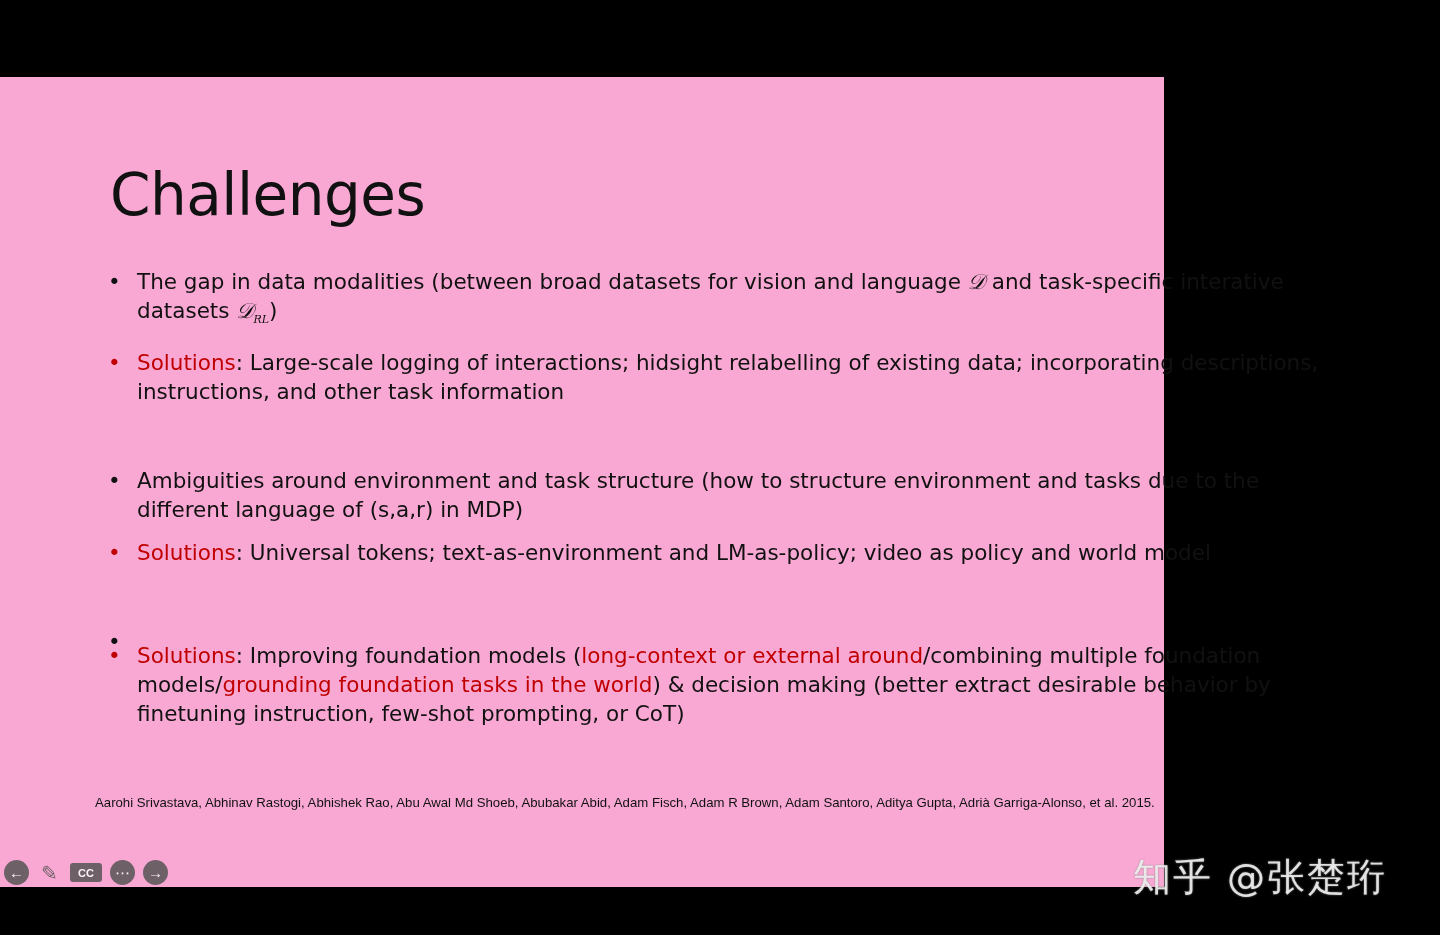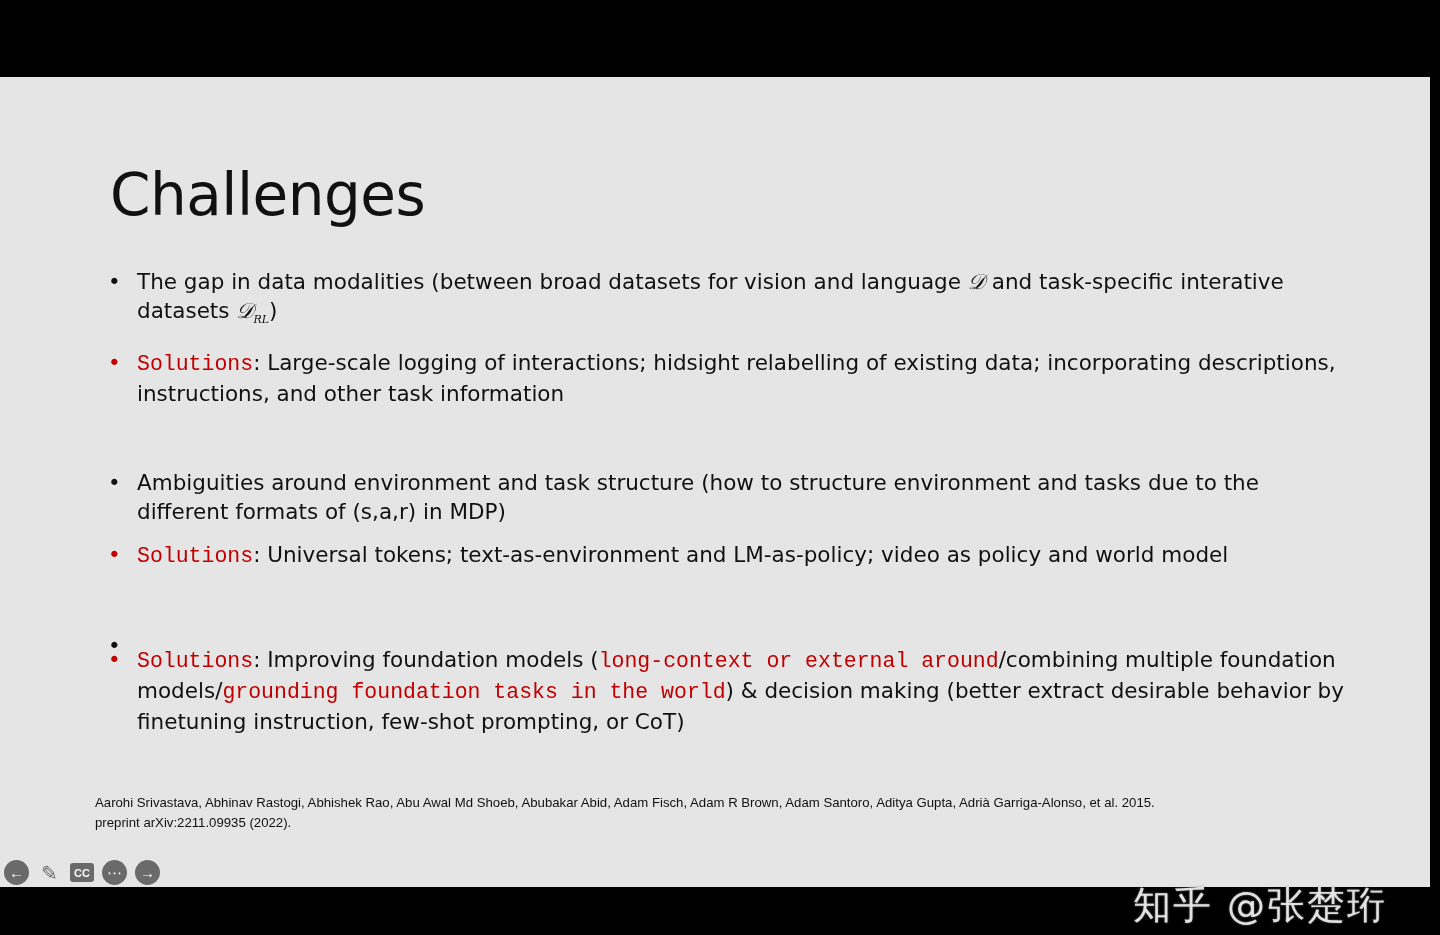--- a/index.html
+++ b/index.html
@@ -1,71 +1,70 @@
 <!DOCTYPE html>
 <html><head>
 <meta charset="utf-8">
 <style>
   html, body { margin:0; padding:0; }
   body { width:1440px; height:935px; background:#000; position:relative; overflow:hidden;
          font-family:"Liberation Sans", sans-serif; }
-  .slide { position:absolute; left:0; top:77px; width:1430px; height:810px; background:#e5e5e5; }
+  .slide { position:absolute; left:0; top:77px; width:1164px; height:810px; background:#f9a8d4; }
   .title { position:absolute; left:110px; top:84px; font-size:58px; color:#111; font-family:"DejaVu Sans", sans-serif; font-weight:normal; letter-spacing:-0.5px; }
   .bullets { position:absolute; left:108px; top:190px; width:1240px; font-family:"DejaVu Sans", sans-serif; font-size:21.5px; color:#111; line-height:29px; }
   .bullet { position:relative; padding-left:29px; margin-bottom:14px; }
   .bullet .dot { position:absolute; left:0; top:0; }
   .bullet.sol .dot { color:#c00000; }
   .gap { height:46px; }
-  .red { color:#c00000;font-family:Liberation Mono, monospace; }
+  .red { color:#c00000; }
   .math { font-family:"DejaVu Serif", serif; font-style:italic; }
   .math sub { font-size:11px; }
   .refs { position:absolute; left:95px; top:716px; width:1240px; font-size:13.2px; color:#111; line-height:19.8px; }
   .controls { position:absolute; left:4px; top:860px; display:flex; gap:8px; align-items:center; }
   .ctl { width:25px; height:25px; border-radius:50%; background:#555; color:#fff; display:flex; align-items:center; justify-content:center; font-size:15px; opacity:0.85; }
-  .ctl.sq { border-radius:3px; width:24px; height:19px; font-size:11px; font-weight:bold; }
+  .ctl.sq { border-radius:3px; width:32px; height:19px; font-size:11px; font-weight:bold; }
   .ctl.pen { background:transparent; color:#555; font-size:20px; }
-  .watermark { position:absolute; left:1133px; top:852px; font-size:38px; color:rgba(255,255,255,0.8); font-family:"DejaVu Sans", sans-serif; letter-spacing:2px; text-shadow:0 0 2px #888;margin-top:28px; }
+  .watermark { position:absolute; left:1133px; top:852px; font-size:38px; color:rgba(255,255,255,0.8); font-family:"DejaVu Sans", sans-serif; letter-spacing:2px; text-shadow:0 0 2px #888; }
 </style>
 </head>
 <body>
 
 <div class="slide">
   <div class="title">Challenges</div>
 
   <div class="bullets">
     <div class="bullet">
       <span class="dot">•</span>
       <span>The gap in data modalities (between broad datasets for vision and language </span><span class="math">𝒟</span><span> and task-specific interative datasets </span><span class="math"><span>𝒟</span><sub>RL</sub></span><span>)</span>
     </div>
     <div class="bullet sol">
       <span class="dot">•</span>
       <span class="red">Solutions</span><span>: Large-scale logging of interactions; hidsight relabelling of existing data; incorporating descriptions, instructions, and other task information</span>
     </div>
     <div class="gap"></div>
     <div class="bullet">
       <span class="dot">•</span>
-      <span>Ambiguities around environment and task structure (how to structure environment and tasks due to the different formats of (s,a,r) in MDP)</span>
+      <span>Ambiguities around environment and task structure (how to structure environment and tasks due to the different language of (s,a,r) in MDP)</span>
     </div>
     <div class="bullet sol">
       <span class="dot">•</span>
       <span class="red">Solutions</span><span>: Universal tokens; text-as-environment and LM-as-policy; video as policy and world model</span>
     </div>
     <div class="gap"></div>
     <div class="bullet">
       <span class="dot">•</span>
     </div>
     <div class="bullet sol">
       <span class="dot">•</span>
       <span class="red">Solutions</span><span>: Improving foundation models (</span><span class="red">long-context or external around</span><span>/combining multiple foundation models/</span><span class="red">grounding foundation tasks in the world</span><span>) &amp; decision making (better extract desirable behavior by finetuning instruction, few-shot prompting, or CoT)</span>
     </div>
   </div>
 
   <div class="refs">
     <div>Aarohi Srivastava, Abhinav Rastogi, Abhishek Rao, Abu Awal Md Shoeb, Abubakar Abid, Adam Fisch, Adam R Brown, Adam Santoro, Aditya Gupta, Adrià Garriga-Alonso, et al. 2015.</div>
-    <div>preprint arXiv:2211.09935 (2022).</div>
   </div>
 </div>
 
 <div class="controls">
   <div class="ctl">
       <span>←</span>
     </div>
   <div class="ctl pen">
       <span>✎</span>
     </div>

